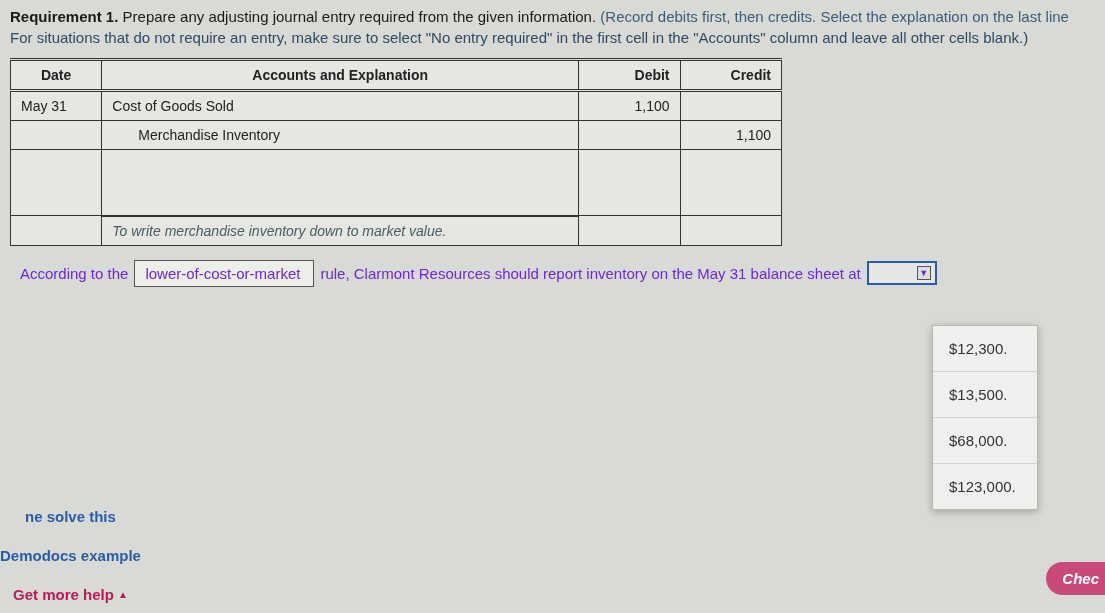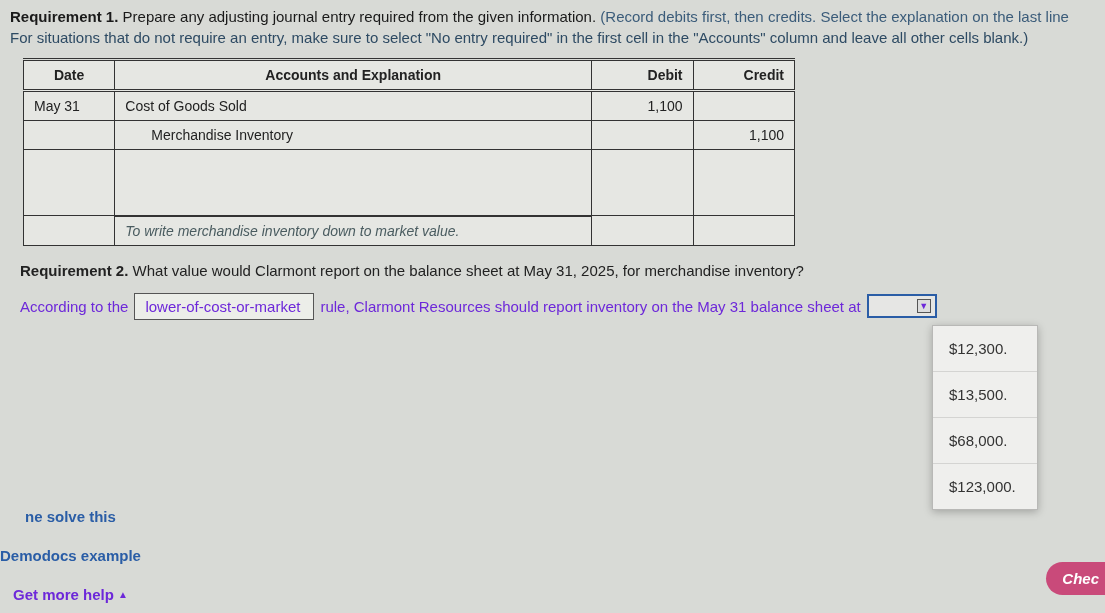--- a/index.html
+++ b/index.html
@@ -13,21 +13,21 @@
       position: relative;
       font-size: 14px;
     }
     .content { padding: 6px 10px 0 10px; }
     .req1-title { color: #1a1a1a; font-size: 15px; line-height: 1.4; }
     .req1-title .bold { font-weight: bold; }
     .req1-paren { color: #3b5c7a; }
     .req1-line2 { color: #2d4a63; margin-top: 2px; font-size: 15px; }
     .journal-table {
       border-collapse: collapse;
-      margin: 12px 0 0 13px;
+      margin: 12px 0 0 0;
       width: 772px;
     }
     .journal-table th, .journal-table td {
       border: 1px solid #333;
       padding: 6px 10px;
       background: #e6e7e3;
       font-size: 14px;
       height: 28px;
     }
     .journal-table th {
@@ -124,21 +124,21 @@
       left: 0;
       display: flex;
       align-items: center;
       gap: 22px;
       font-size: 15px;
       font-weight: bold;
       flex-direction: column;
     }
     .bottom-links .solve { color: #2a5da6; }
     .bottom-links .demo { color: #2a5da6; }
-    .bottom-links .gethelp { color: #6d28d9; display: flex; align-items: center; gap: 4px; }
+    .bottom-links .gethelp { color: #be185d; display: flex; align-items: center; gap: 4px; }
     .caret-up { font-size: 10px; }
   </style>
 </head>
 <body>
 
 <div class="content">
   <div class="req1-title">
     <span class="bold">Requirement 1.</span><span> Prepare any adjusting journal entry required from the given information. </span><span class="req1-paren">(Record debits first, then credits. Select the explanation on the last line</span>
   </div>
   <div class="req1-line2">For situations that do not require an entry, make sure to select "No entry required" in the first cell in the "Accounts" column and leave all other cells blank.)</div>
@@ -173,23 +173,20 @@
       </tr>
       <tr>
         <td class="col-date"></td>
         <td class="col-accounts col-accounts-left explanation">To write merchandise inventory down to market value.</td>
         <td class="col-amount"></td>
         <td class="col-amount"></td>
       </tr>
     </tbody>
   </table>
 
-  <div class="req2">
-    <span class="bold">Requirement 2.</span><span> What value would Clarmont report on the balance sheet at May 31, 2025, for merchandise inventory?</span>
-  </div>
 
   <div class="according-row">
     <span>According to the</span>
     <span class="rule-box">lower-of-cost-or-market</span>
     <span>rule, Clarmont Resources should report inventory on the May 31 balance sheet at</span>
     <span class="select-box">
       <span class="select-caret">▼</span>
     </span>
   </div>
 </div>

